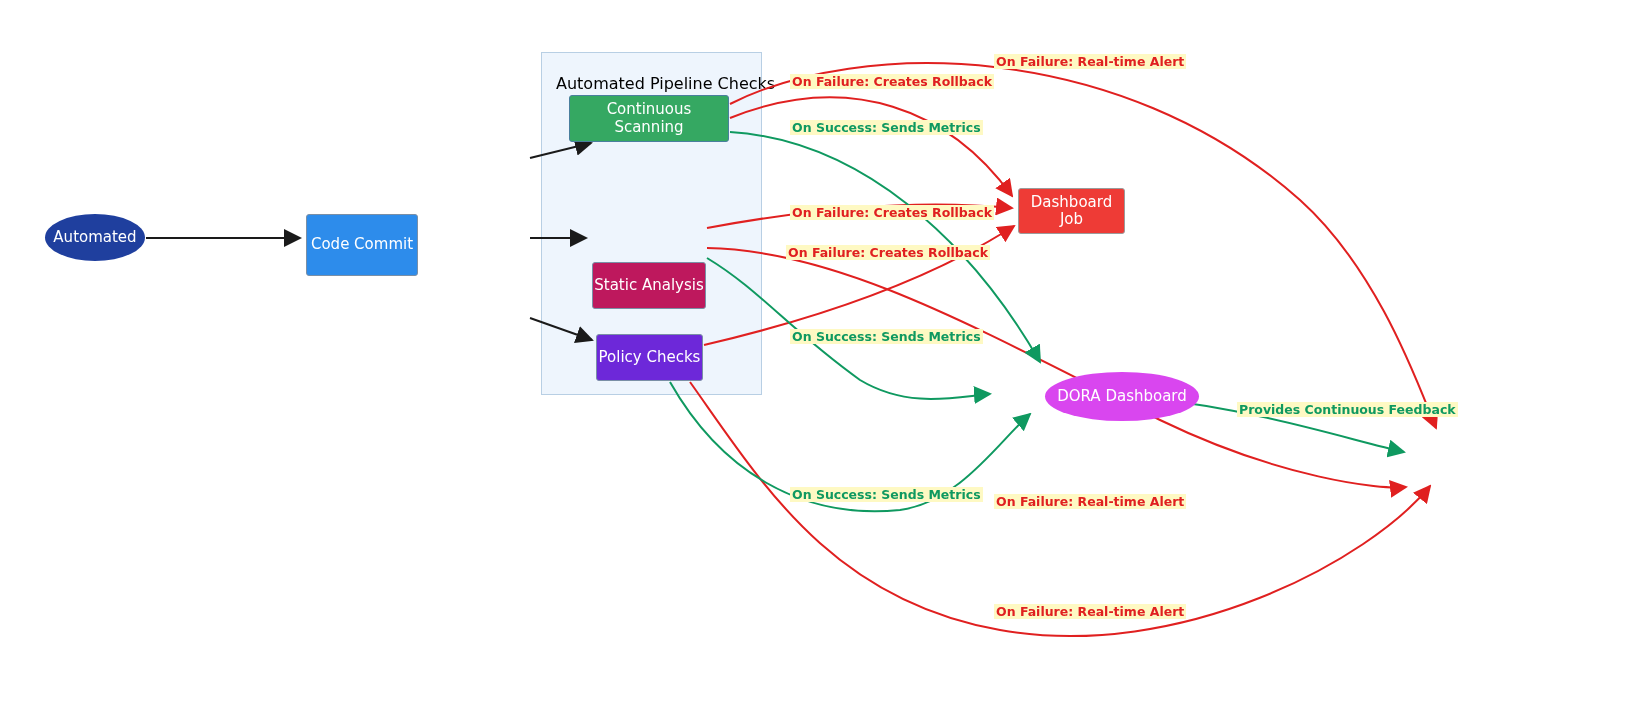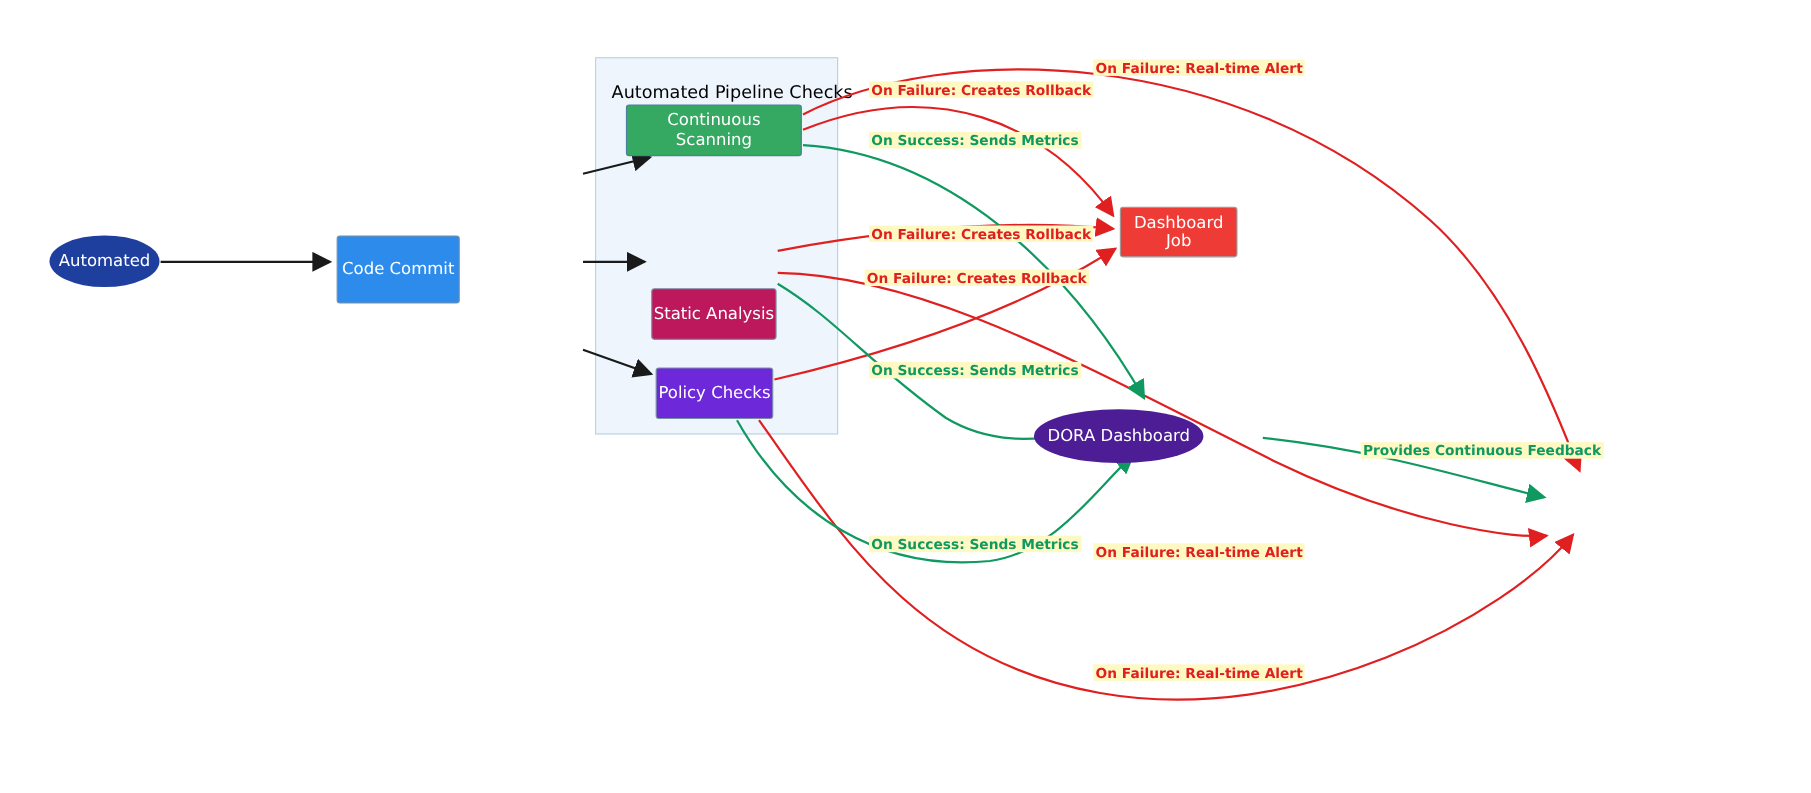--- a/index.html
+++ b/index.html
@@ -71,21 +71,21 @@
   <div class="node rect" style="left:306px;top:214px;width:112px;height:62px;background:#2d8ceb;border:1px solid #7a8fa6;">Code Commit</div>
 
   <div class="node rect" style="left:569px;top:95px;width:160px;height:47px;background:#35a862;border:1px solid #4a7f9e;">Continuous Scanning</div>
 
   <div class="node rect" style="left:592px;top:215px;width:114px;height:47px;background:#be185d;border:1px solid #7a8fa6;margin-top:47px;">Static Analysis</div>
 
   <div class="node rect" style="left:596px;top:334px;width:107px;height:47px;background:#6d28d9;border:1px solid #7a8fa6;">Policy Checks</div>
 
   <div class="node rect" style="left:1018px;top:188px;width:107px;height:46px;background:#ee3b36;border:1px solid #9b9b9b;">Dashboard Job</div>
 
-  <div class="node ell" style="left:940px;top:372px;width:154px;height:49px;background:#4c1d95;">DORA Dashboard</div>
+  <div class="node ell" style="left:1045px;top:372px;width:154px;height:49px;background:#d946ef;">DORA Dashboard</div>
 
 
   <div id="labels">
       <div class="edge-label lbl-fail" style="left: 994px; top: 54px;">On Failure: Real-time Alert</div>
       <div class="edge-label lbl-fail" style="left: 790px; top: 74px;">On Failure: Creates Rollback</div>
       <div class="edge-label lbl-ok" style="left: 790px; top: 120px;">On Success: Sends Metrics</div>
       <div class="edge-label lbl-fail" style="left: 790px; top: 205px;">On Failure: Creates Rollback</div>
       <div class="edge-label lbl-fail" style="left: 786px; top: 245px;">On Failure: Creates Rollback</div>
       <div class="edge-label lbl-ok" style="left: 790px; top: 329px;">On Success: Sends Metrics</div>
       <div class="edge-label lbl-ok" style="left: 1192px; top: 402px; margin-left: 45px;">Provides Continuous Feedback</div>

